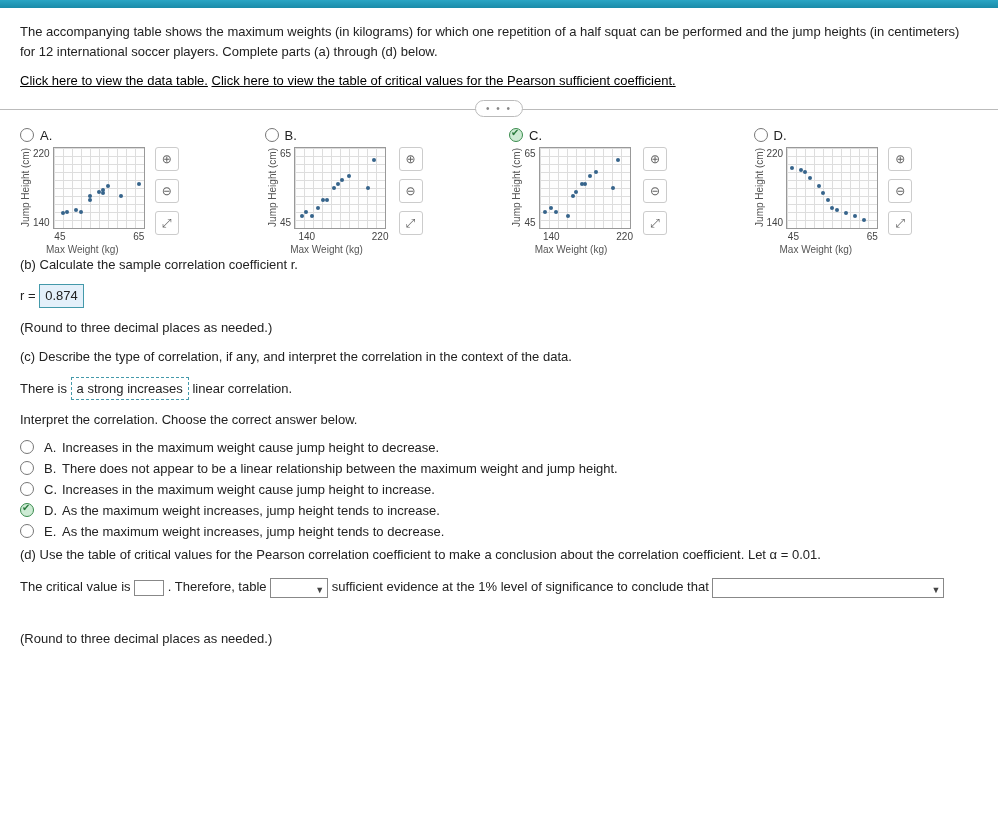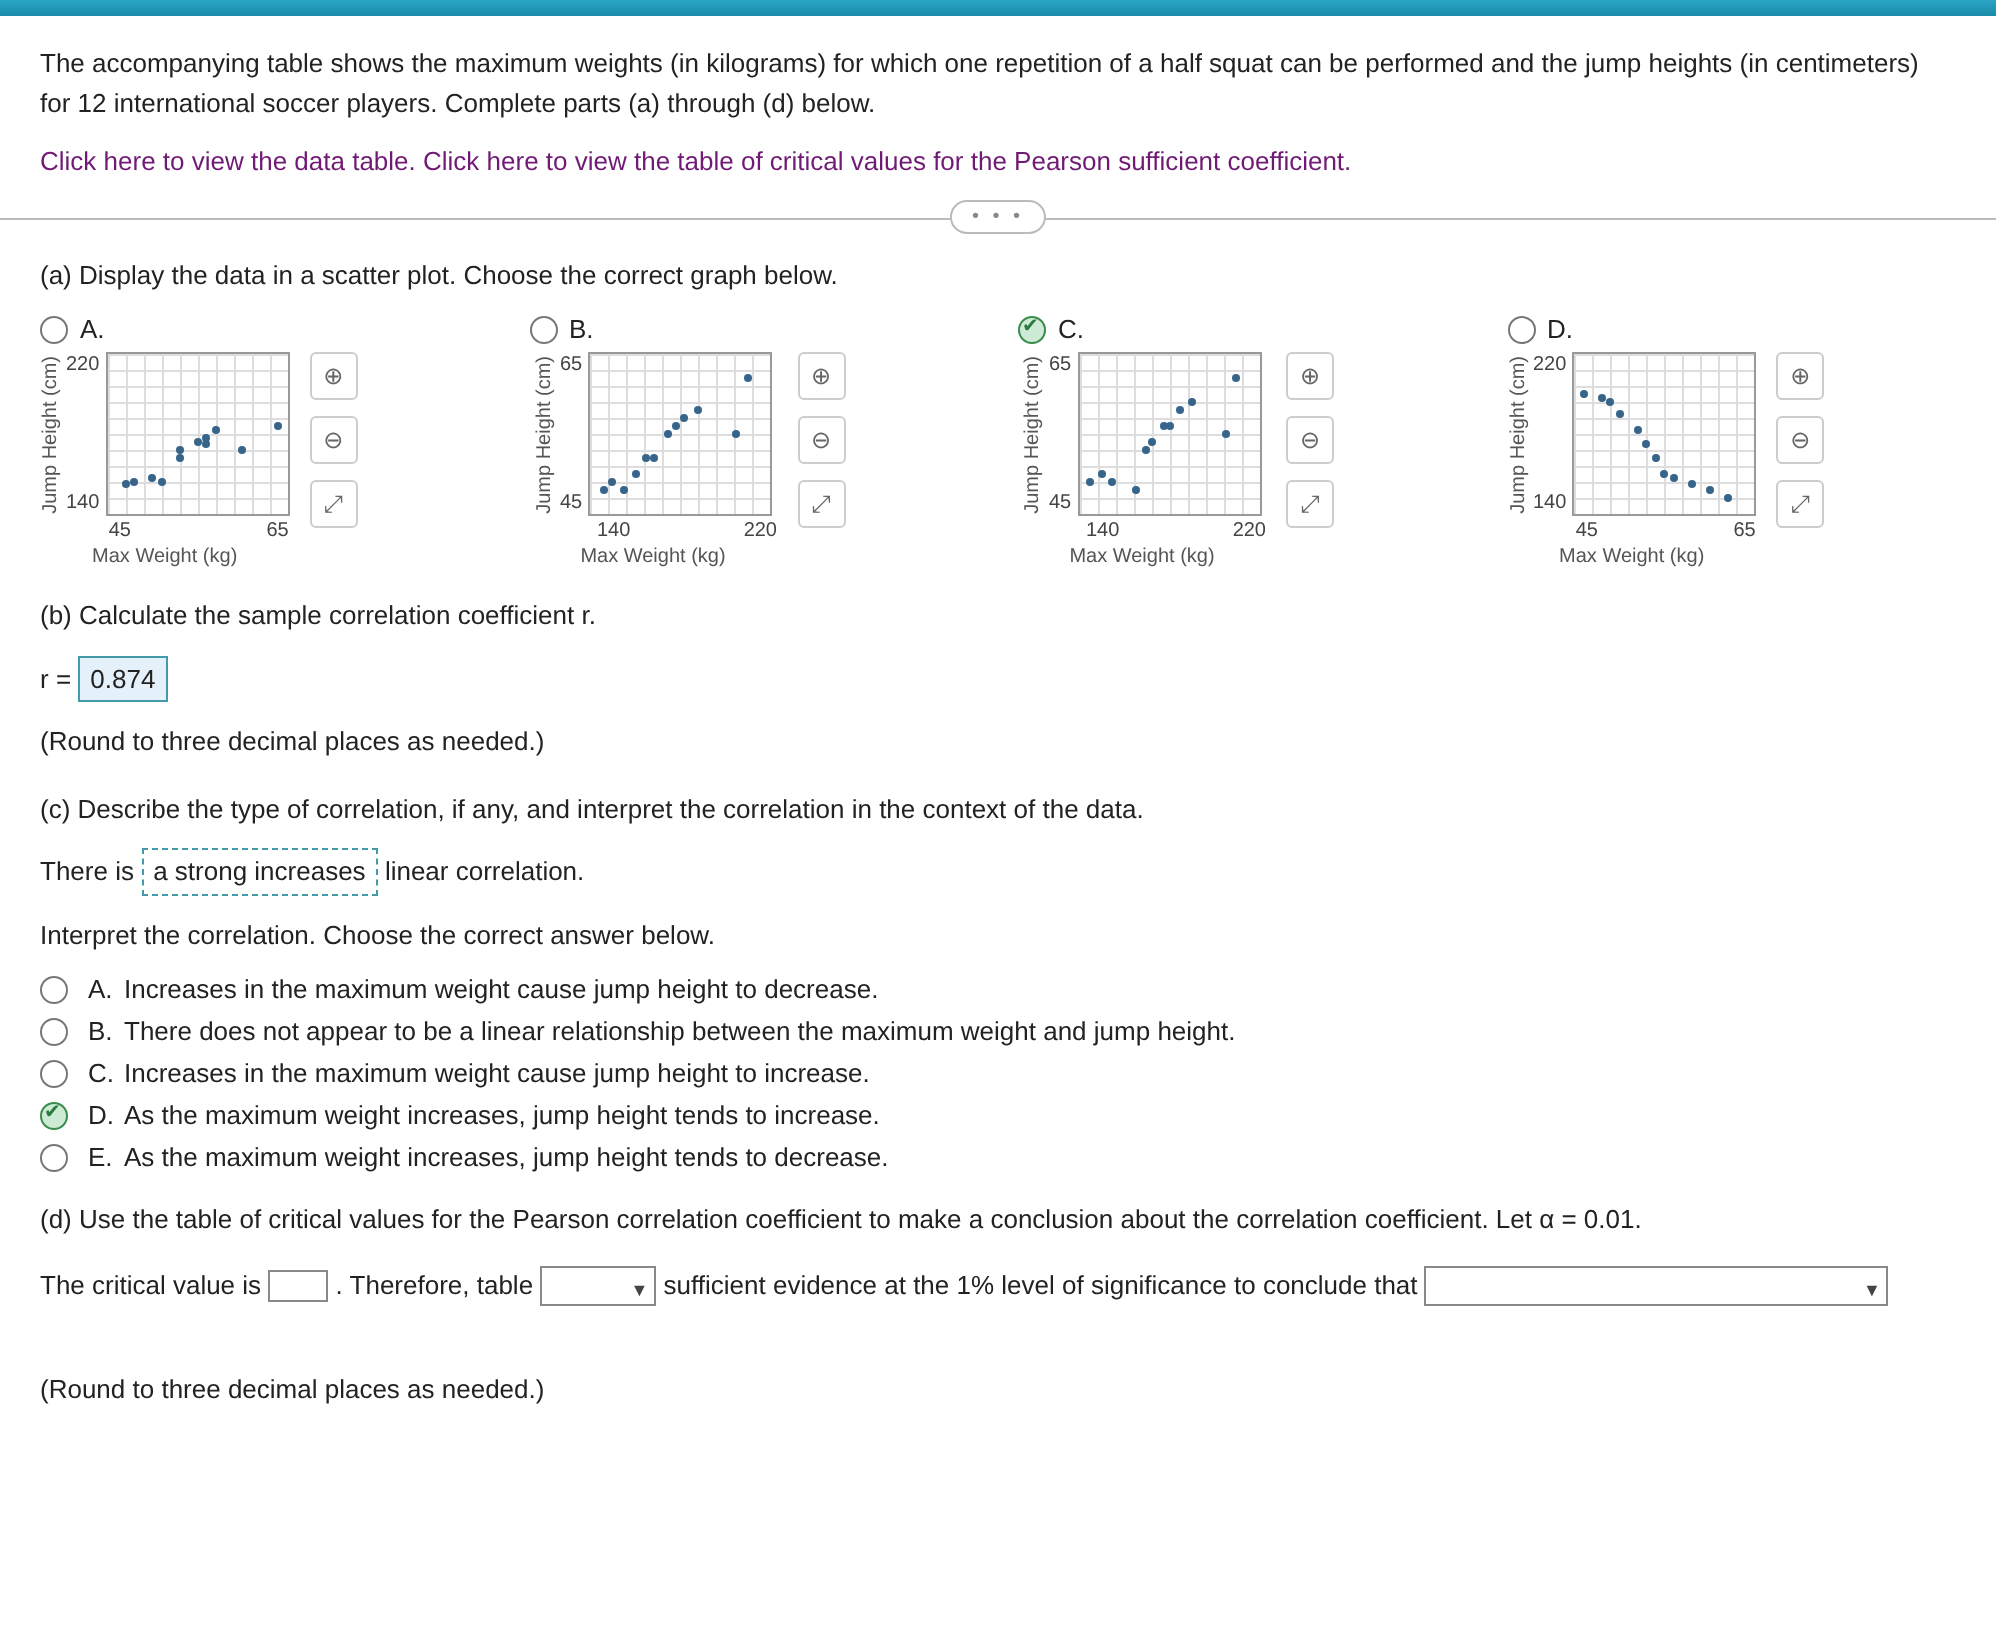--- a/index.html
+++ b/index.html
@@ -1,19 +1,19 @@
 <!DOCTYPE html>
 <html><head>
 <meta charset="utf-8">
 <style>
 body{margin:0;font-family:Arial,Helvetica,sans-serif;font-size:13px;color:#222;background:#fff;width:998px}
 .top-bar{height:8px;background:linear-gradient(#2aa5c4,#1a8ba8)}
 .content{padding:14px 20px 10px}
 p{margin:0 0 10px;line-height:1.5}
-.link{color:#701a75;cursor:pointer}
+.link{color:#000000;text-decoration:underline;cursor:pointer}
 .hr-wrap{margin:18px -20px;border-top:1px solid #bbb;position:relative;text-align:center}
 .hr-badge{position:absolute;top:-10px;left:50%;transform:translateX(-50%);background:#fff;border:1px solid #bbb;border-radius:10px;padding:2px 10px;font-size:10px;letter-spacing:2px;color:#888}
 .radio{display:inline-block;width:12px;height:12px;border:1px solid #777;border-radius:50%;vertical-align:middle;margin-right:6px;position:relative}
 .radio.checked{background:#cdebd4;border-color:#3a8b4d}
 .radio.checked::after{content:'✔';position:absolute;left:1px;top:-2px;font-size:10px;color:#2a7a3d}
 .opt-row{display:flex;gap:20px;margin-top:4px}
 .opt{flex:1;min-width:0}
 .opt-head{display:flex;align-items:center;margin-bottom:4px}
 .opt-body{display:flex;align-items:flex-start;gap:6px}
 .chart-wrap{display:flex;flex-direction:column;align-items:center}
@@ -29,42 +29,41 @@
 .pt{position:absolute;width:4px;height:4px;background:#36648b;border-radius:50%;transform:translate(-50%,50%)}
 .side-icons{display:flex;flex-direction:column;gap:8px;margin-left:4px}
 .ibtn{width:22px;height:22px;border:1px solid #ccc;border-radius:3px;background:#fff;display:flex;align-items:center;justify-content:center;font-size:12px;color:#666;cursor:pointer}
 .ans-box{display:inline-block;border:1px solid #49a;background:#e4f0fa;padding:1px 5px}
 .dash-box{display:inline-block;border:1px dashed #49a;padding:1px 5px}
 .input-box{display:inline-block;border:1px solid #888;width:28px;height:14px;background:#fff;vertical-align:middle}
 .dd{display:inline-block;border:1px solid #888;height:18px;background:#fff;vertical-align:middle;position:relative;font-size:11px;min-width:18px}
 .dd::after{content:'▼';position:absolute;right:3px;top:2px;font-size:9px;color:#444}
 .answers .row{margin:6px 0;display:flex;align-items:center}
 .answers .row .radio{margin-right:10px}
-.sec{margin-top:14px}
+.sec{margin-top:0}
 .field-long{width:230px}
 .dd-wide{width:56px}
 </style>
 </head>
 <body>
 
 <div class="top-bar"></div>
 <div class="content">
 
 <p>The accompanying table shows the maximum weights (in kilograms) for which one repetition of a half squat can be performed and the jump heights (in centimeters) for 12 international soccer players. Complete parts (a) through (d) below.</p>
 <p>
  <span class="link">Click here to view the data table.</span>
  <span> </span>
  <span class="link">Click here to view the table of critical values for the Pearson sufficient coefficient.</span>
 </p>
 
 <div class="hr-wrap">
  <div class="hr-badge">• • •</div>
 </div>
 
-<p>(a) Display the data in a scatter plot. Choose the correct graph below.</p>
 
 <div class="opt-row" id="charts-row">
       <div class="opt">
         <div class="opt-head">
           <span class="radio"></span>
           <span>A.</span>
         </div>
         <div class="opt-body">
           <div class="chart-wrap">
             <div class="chart-core">

